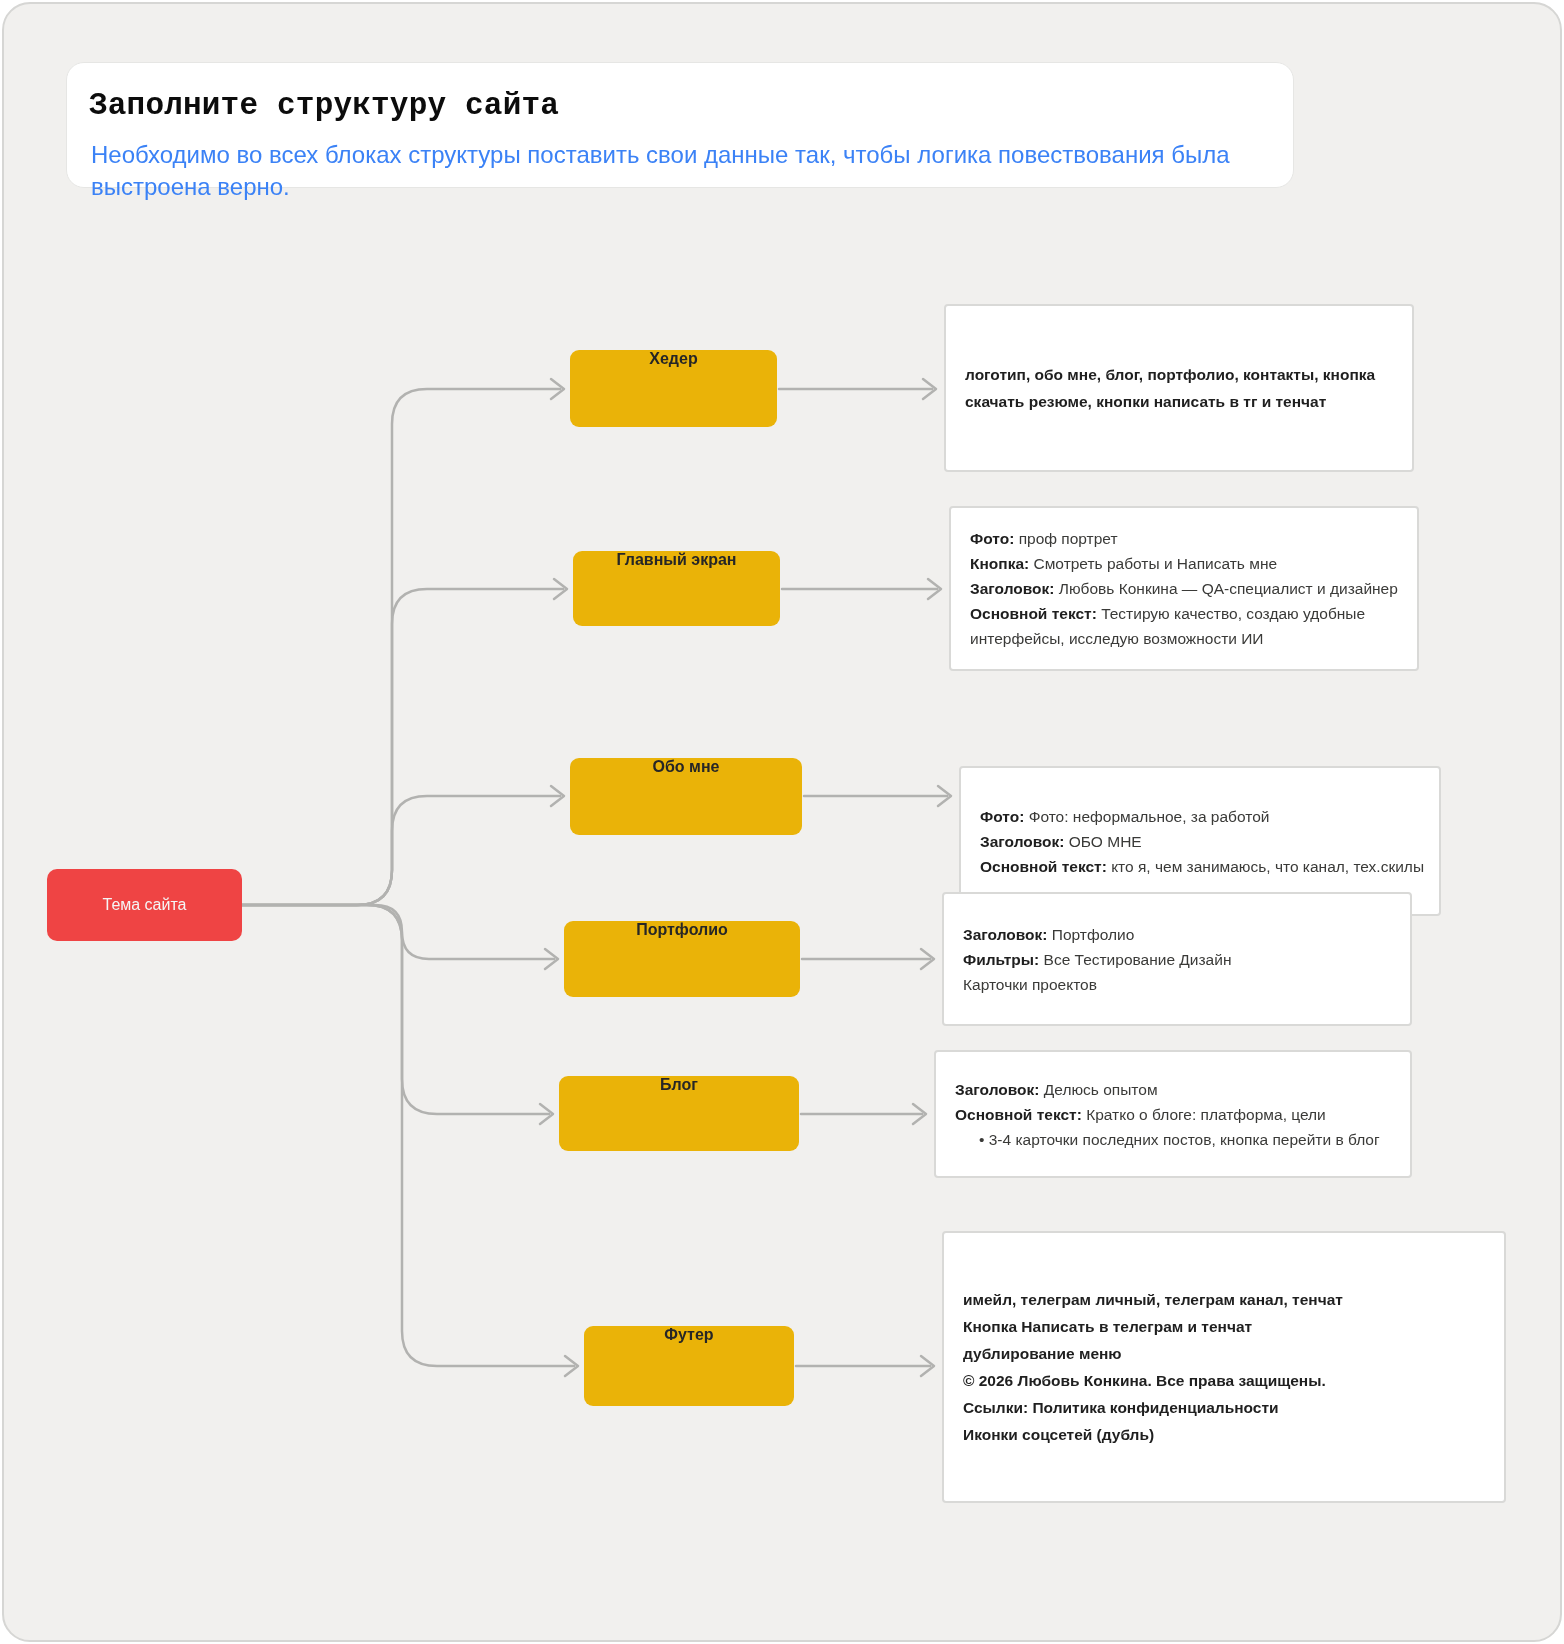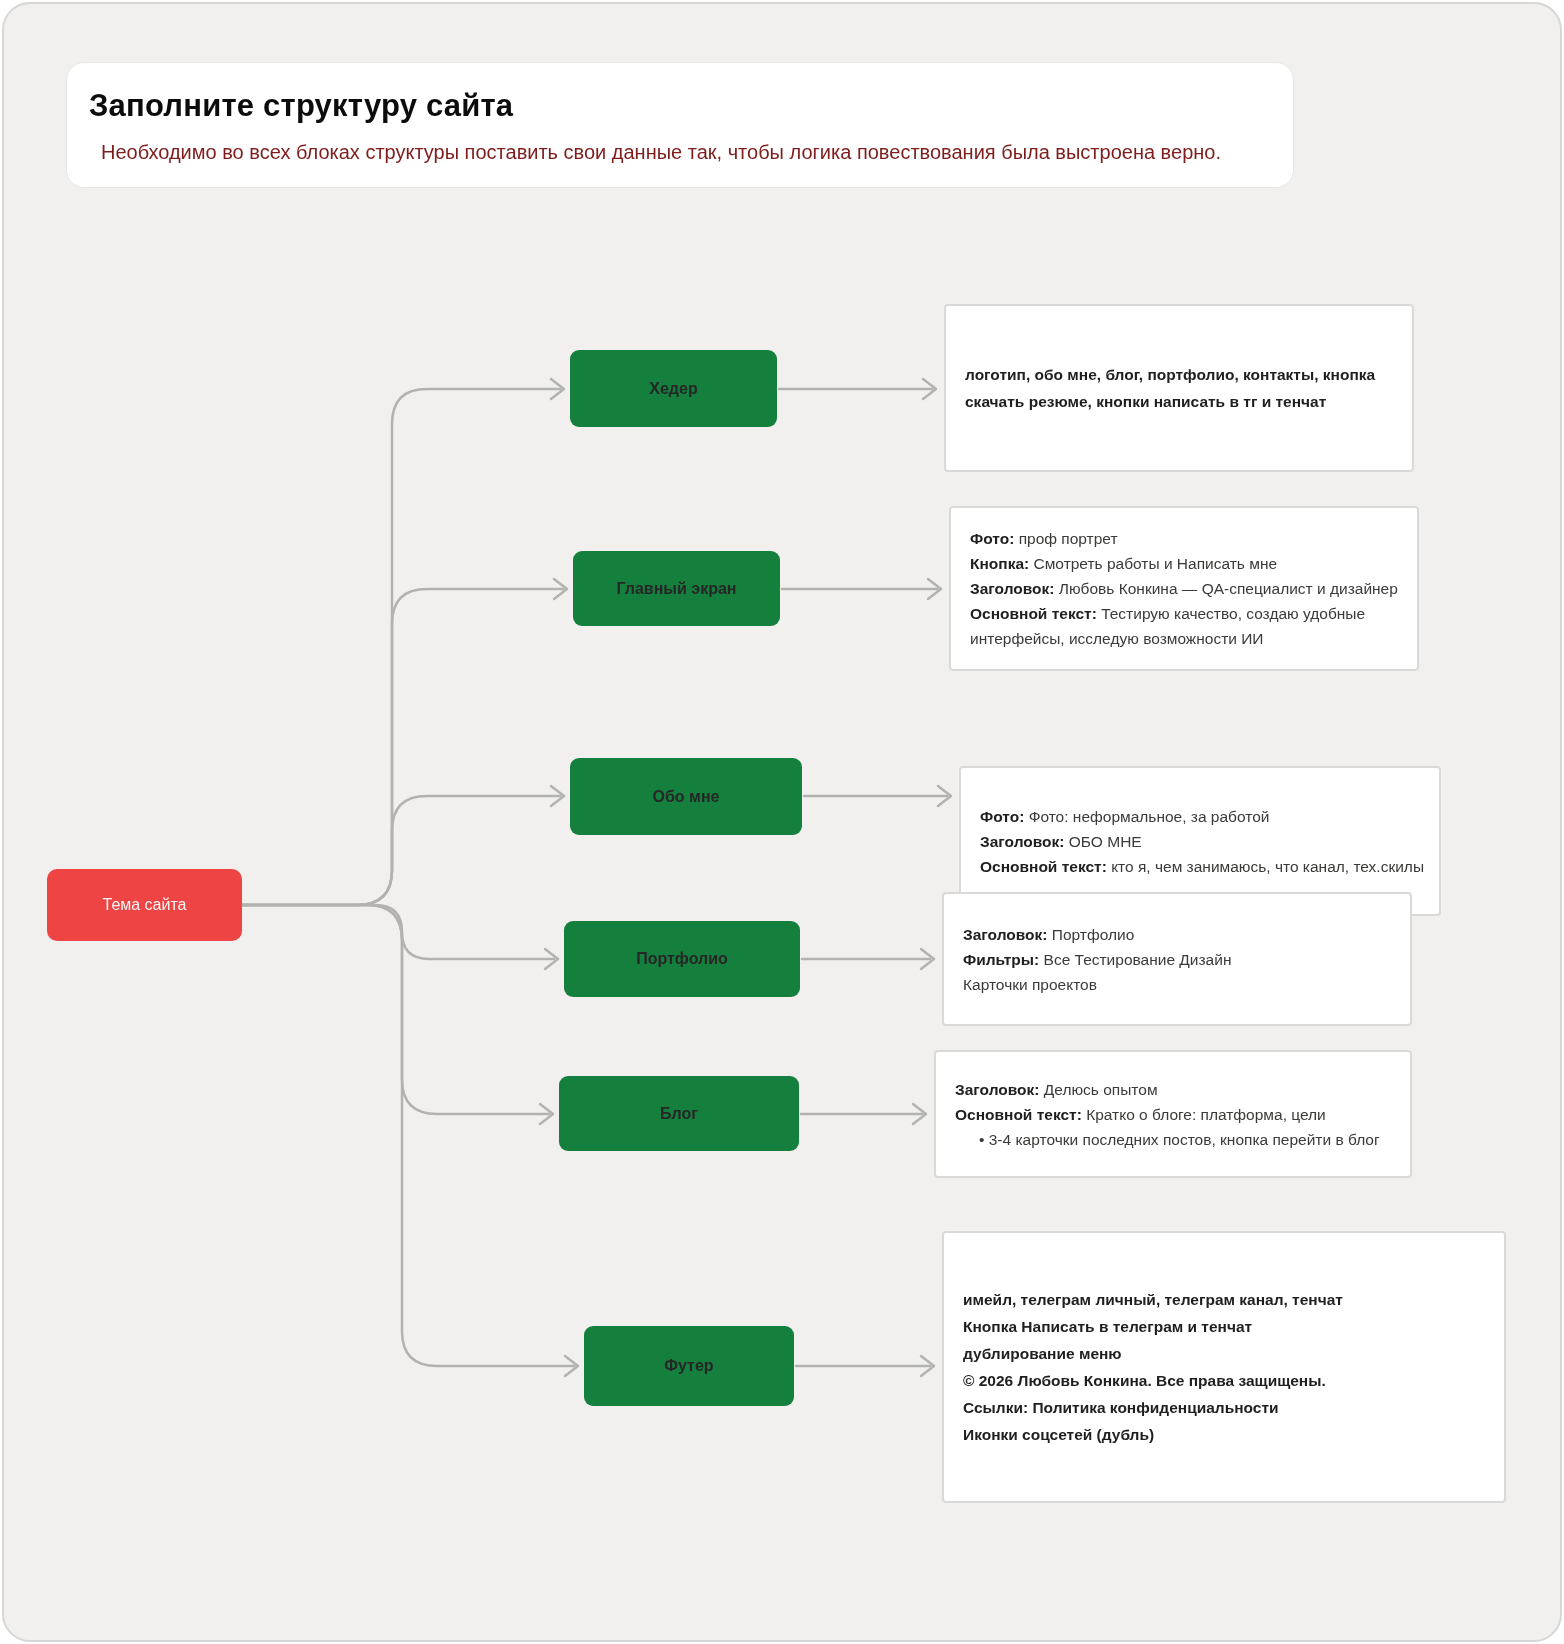--- a/index.html
+++ b/index.html
@@ -9,32 +9,32 @@
     overflow:hidden;box-sizing:border-box;
   }
   .wires{position:absolute;left:0;top:0;width:1564px;height:1644px;pointer-events:none;}
   .wires path,.wires polyline{fill:none;stroke:#b2b2b0;stroke-width:2.5;stroke-linecap:round;stroke-linejoin:round;}
 
   .title-card{
     position:absolute;left:62px;top:58px;width:1228px;height:126px;box-sizing:border-box;
     background:#ffffff;border:1.5px solid #e6e6e4;border-radius:18px;
     padding:25px 24px 0 22px;
   }
-  .title-card h1{margin:0 0 15px 0;font-size:31px;line-height:1.15;font-weight:700;color:#0c0c0c;letter-spacing:.2px;}
-  .title-card p{margin:12px;font-size:20px;line-height:1.35;color:#7f1d1d;font-weight:400;}
+  .title-card h1{margin:0 0 15px 0;font-size:31px;line-height:1.15;font-weight:700;color:#0c0c0c;letter-spacing:.2px;font-family:Liberation Mono, monospace;}
+  .title-card p{margin:2px;font-size:24px;line-height:1.35;color:#3b82f6;font-weight:400;}
 
   .root-node{
     position:absolute;left:43px;top:865px;width:195px;height:72px;
     background:#ef4444;border-radius:10px;color:#f5f5f5;
     display:flex;align-items:center;justify-content:center;
     font-size:16px;font-weight:400;cursor:pointer;
   }
   .node{
-    position:absolute;background:#15803d;border-radius:9px;color:#262626;
-    display:flex;align-items:center;justify-content:center;
+    position:absolute;background:#eab308;border-radius:9px;color:#262626;
+    display:flex;align-items:flex-start;justify-content:center;
     font-size:16px;font-weight:700;cursor:pointer;
   }
   .n-header   {left:566px;top:346px;width:207px;height:77px;}
   .n-main     {left:569px;top:547px;width:207px;height:75px;}
   .n-about    {left:566px;top:754px;width:232px;height:77px;}
   .n-portfolio{left:560px;top:917px;width:236px;height:76px;}
   .n-blog     {left:555px;top:1072px;width:240px;height:75px;}
   .n-footer   {left:580px;top:1322px;width:210px;height:80px;}
 
   .card{

